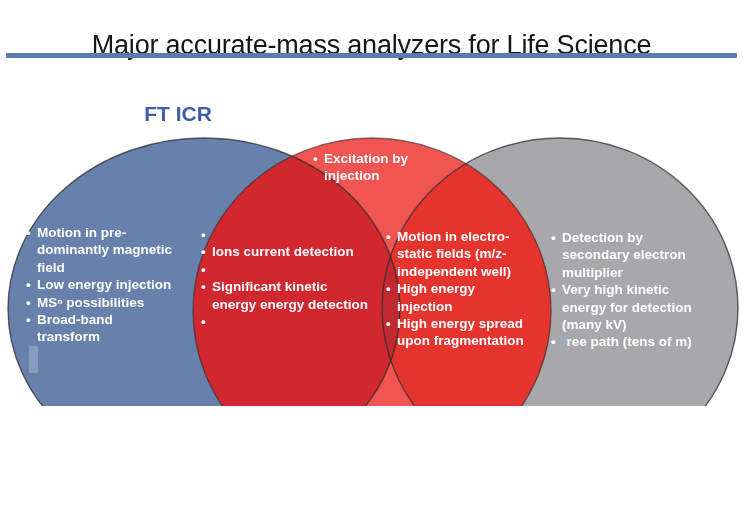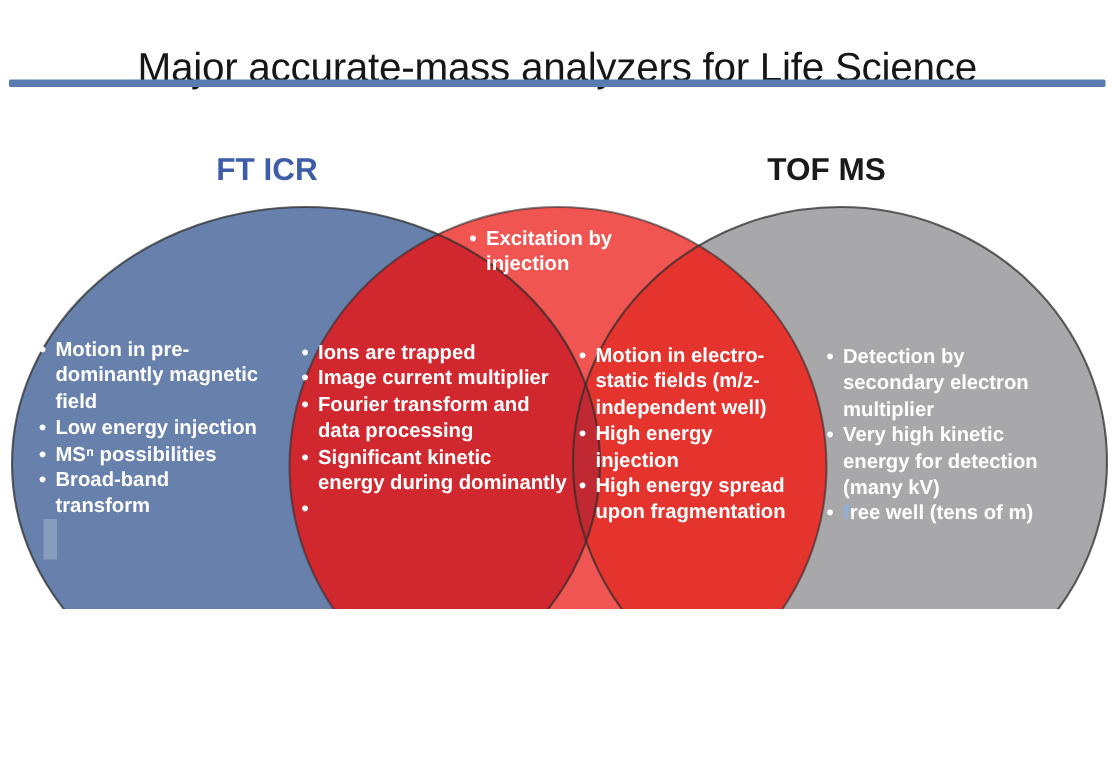--- a/index.html
+++ b/index.html
@@ -35,21 +35,20 @@
 </style>
 </head>
 <body>
 
 <div class="slide">
 
   <h1 class="title">Major accurate-mass analyzers for Life Science</h1>
   <div class="rule" style="background: rgb(88, 124, 176);"></div>
 
   <div class="hdr" style="left: 178px; color: rgb(61, 93, 168);">FT ICR</div>
-  <div class="hdr" style="left: 551px; color: rgb(26, 26, 26);">TOF MS</div>
 
   <svg class="venn-svg" width="743" height="506">
     <defs>
       <clipPath id="clipRed">
           <ellipse cx="372" cy="311" rx="179" ry="173"></ellipse>
         </clipPath>
       <clipPath id="clipBlue">
           <ellipse cx="204" cy="309" rx="196" ry="171"></ellipse>
         </clipPath>
     </defs>
@@ -100,35 +99,32 @@
       <div class="bullet">
         <span class="dot">•</span>
         <span class="txt">Broad-band
 transform</span>
       </div>
     </div>
 
   <div class="bullets" style="left:201px;top:226px;">
       <div class="bullet">
         <span class="dot">•</span>
-        <span class="txt">Ions are trapped</span>
       </div>
       <div class="bullet">
         <span class="dot">•</span>
-        <span class="txt">Image current multiplier</span>
+        <span class="txt">Ions current detection</span>
       </div>
       <div class="bullet">
         <span class="dot">•</span>
-        <span class="txt">Fourier transform and
-data processing</span>
       </div>
       <div class="bullet">
         <span class="dot">•</span>
         <span class="txt">Significant kinetic
-energy during dominantly</span>
+energy energy detection</span>
       </div>
       <div class="bullet">
         <span class="dot">•</span>
       </div>
     </div>
 
   <div class="bullets" style="left:386px;top:228px;">
       <div class="bullet">
         <span class="dot">•</span>
         <span class="txt">Motion in electro-
@@ -155,21 +151,21 @@
 multiplier</span>
       </div>
       <div class="bullet">
         <span class="dot">•</span>
         <span class="txt">Very high kinetic
 energy for detection
 (many kV)</span>
       </div>
       <div class="bullet">
         <span class="dot">•</span>
-        <span class="txt"><span class="hl-blue">f</span><span>ree well (tens of m)</span></span>
+        <span class="txt"><span class="hl-blue">f</span><span>ree path (tens of m)</span></span>
       </div>
     </div>
 
   <div class="formula" style="left:180px;"><span class="flhs">T</span><span class="frel">∝</span><span class="fplain">m / z</span></div>
   <div class="formula" style="left:368px;margin-left:41px;"><span class="flhs">T</span><span class="frel">∝</span><span class="fradical">√</span><span class="frad">m / z</span></div>
   <div class="formula" style="left:593px;"><span class="flhs">TOF</span><span class="frel">∝</span><span class="fradical">√</span><span class="frad">m / z</span></div>
 
 </div>
 
 </body></html>

